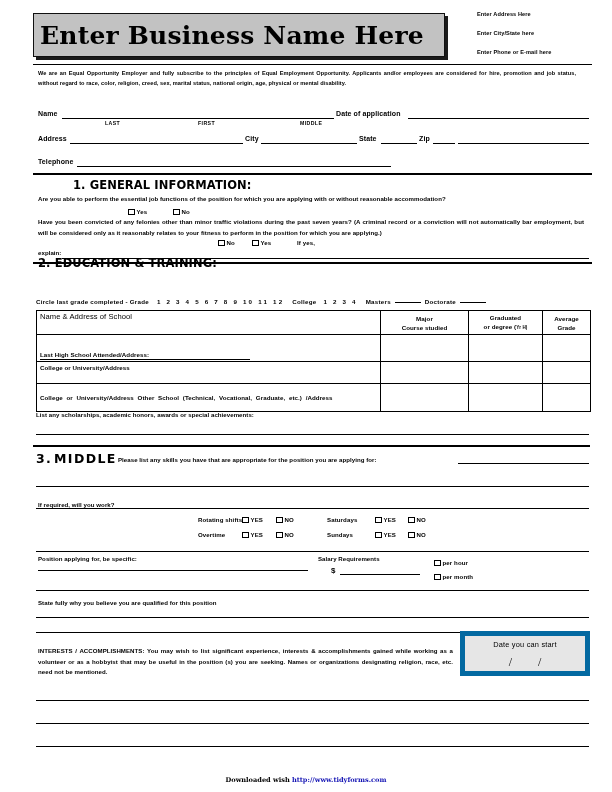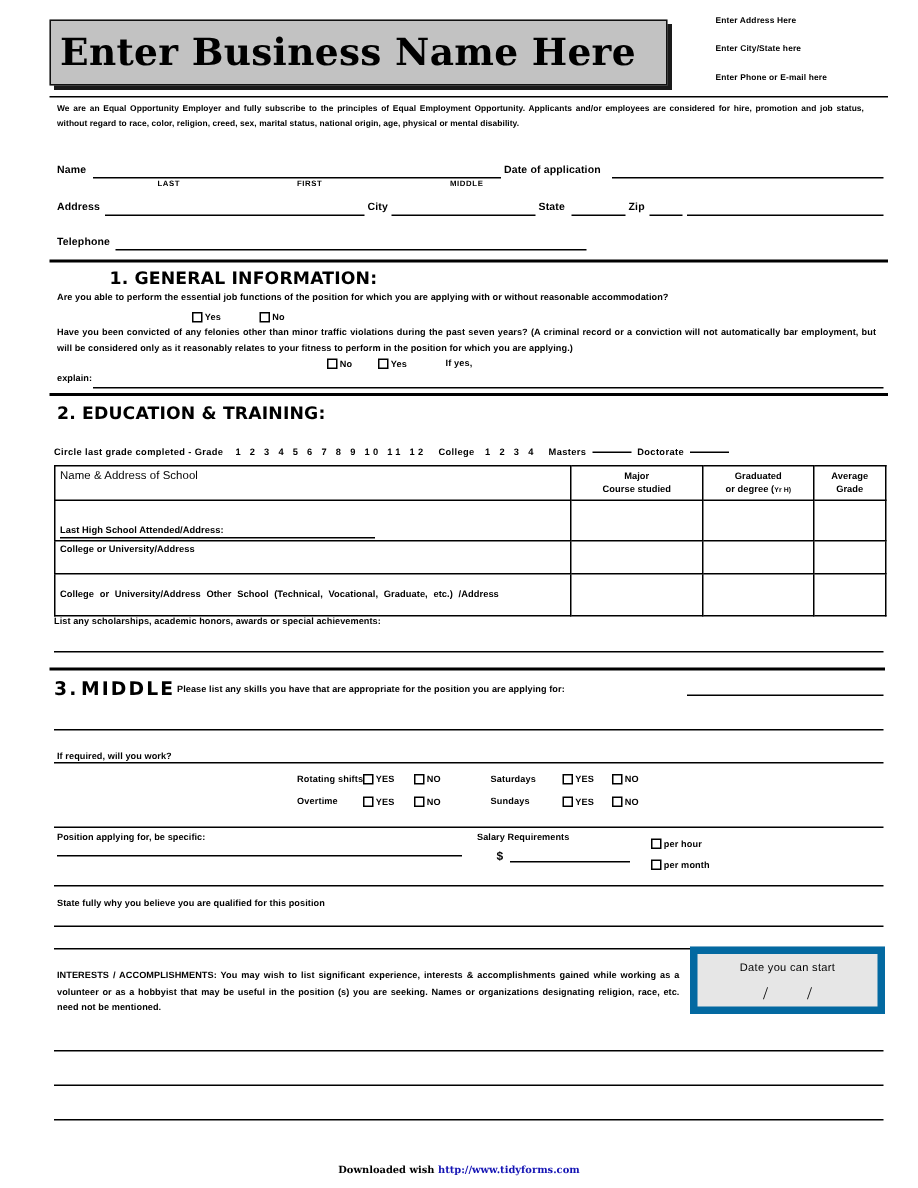--- a/index.html
+++ b/index.html
@@ -318,21 +318,21 @@
   </div>
   <div class="cb-grp" style="left:252px; top:239px;">
     <span class="cb"></span><span>Yes</span>
   </div>
   <div class="cb-grp" style="left:297px; top:239px;">If yes,</div>
   <div class="body-txt" style="left:38px; top:248px;">explain:</div>
   <div class="fill" style="left:62px; top:258px; width:527px;"></div>
 
   <div class="rule rule-thick" style="left:33px; top:262px; width:559px;"></div>
 
-  <div class="sec-head" style="left:38px; top:268px;">2.  EDUCATION &amp; TRAINING:</div>
+  <div class="sec-head" style="left:38px; top:256px;">2.  EDUCATION &amp; TRAINING:</div>
 
   <div class="grade-line">
     <span>Circle  last  grade  completed  -   Grade</span>
     <span class="sp" style="margin-left:6px;">1  2  3  4  5  6  7  8  9   10   11  12</span>
     <span style="margin-left:6px;">College</span>
     <span class="sp" style="margin-left:5px;">1  2  3  4</span>
     <span style="margin-left:6px;">Masters</span>
     <span class="gap-ul"></span>
     <span>Doctorate</span>
     <span class="gap-ul"></span>

